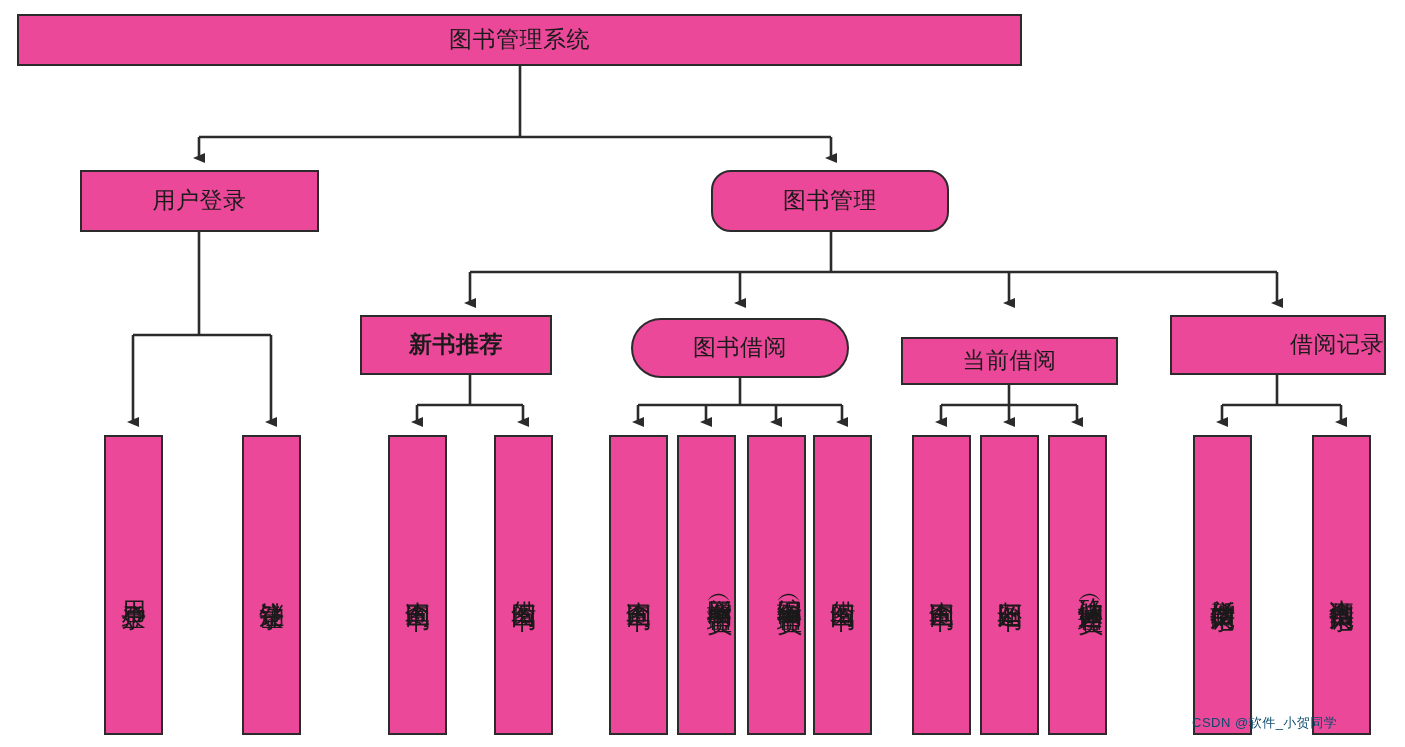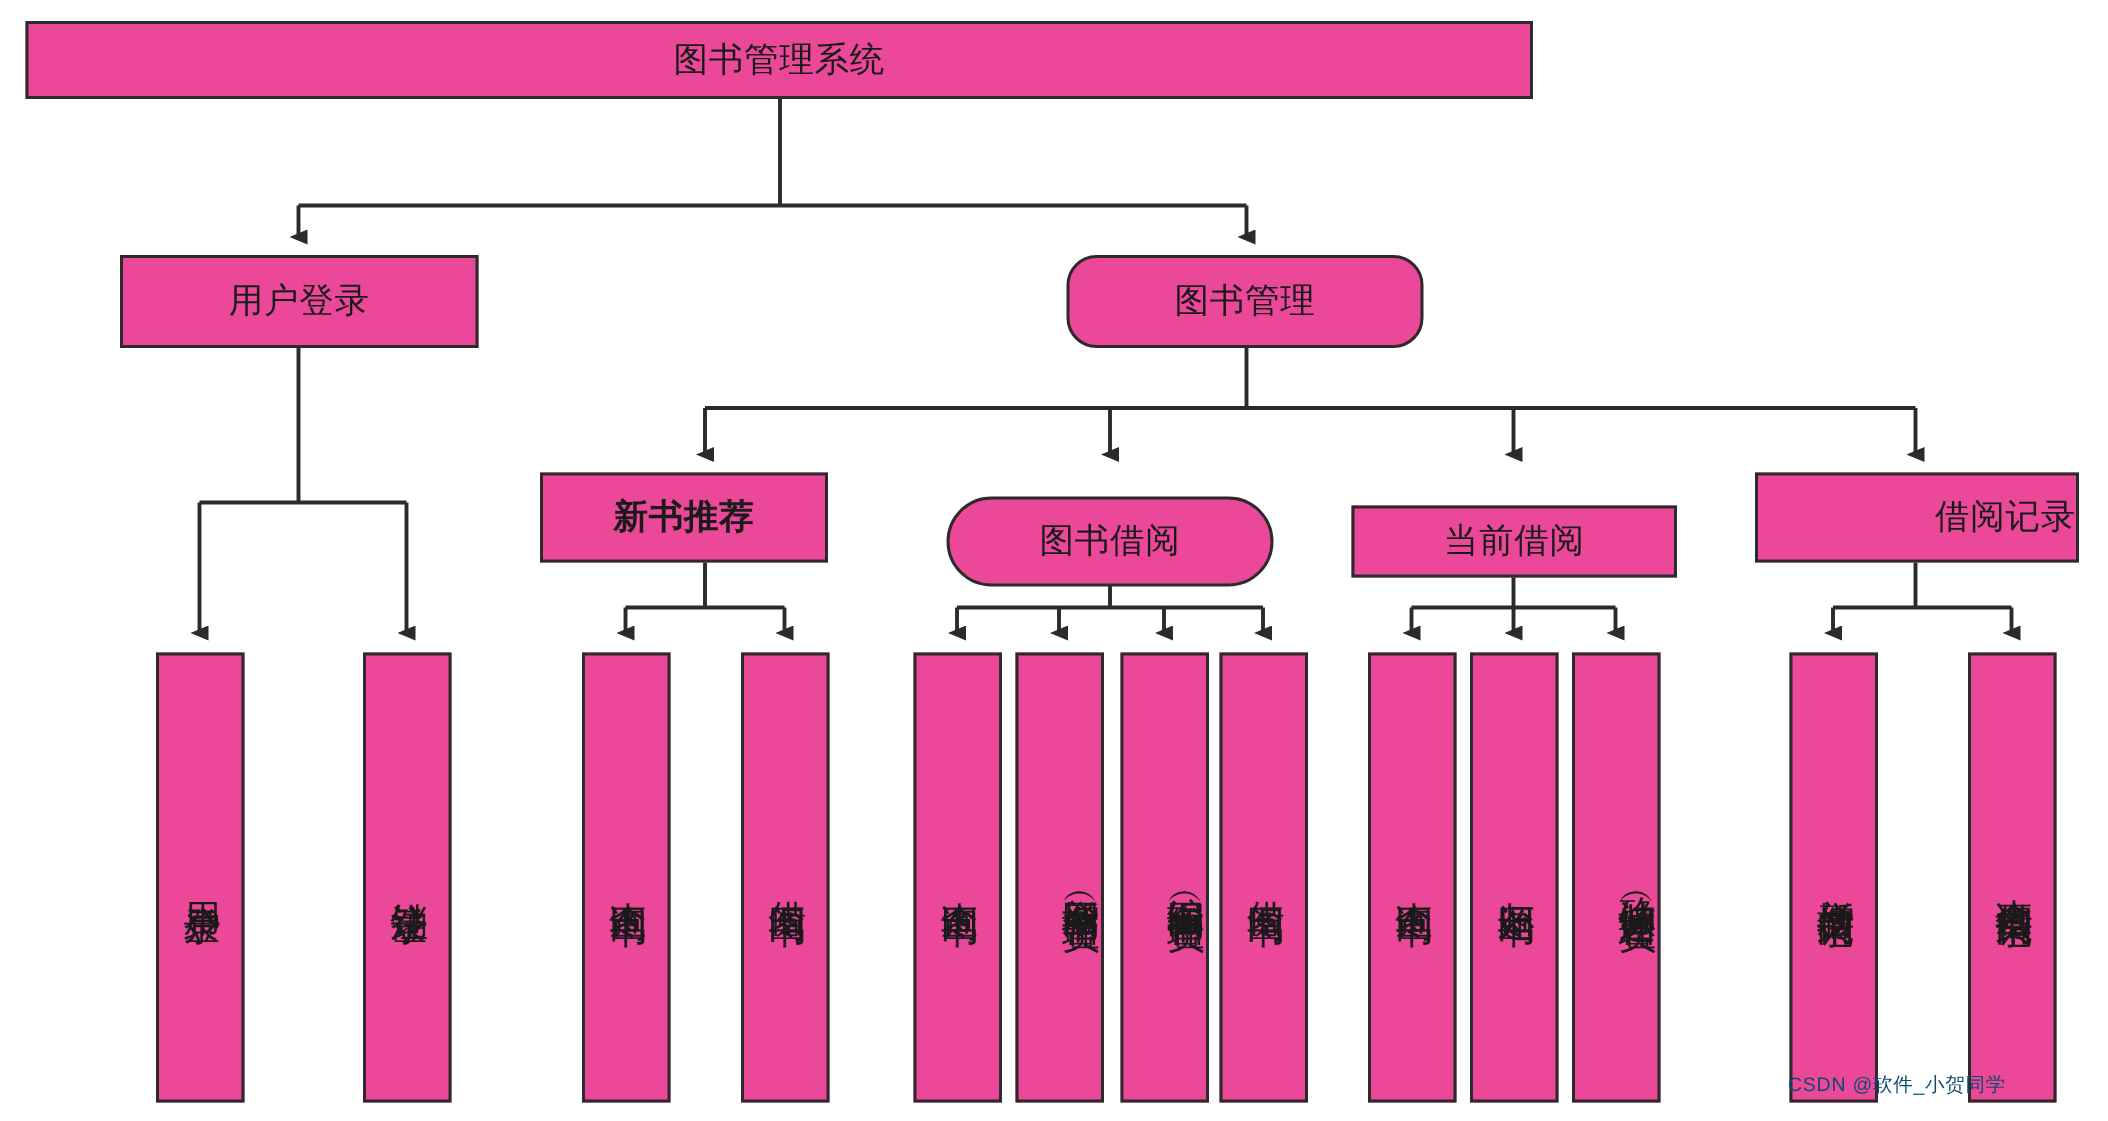--- a/index.html
+++ b/index.html
@@ -121,21 +121,21 @@
   <div class="node horiz" style="left:80px; top:170px; width:239px; height:62px;">
     <span>用户登录</span>
   </div>
   <div class="node horiz" style="left:711px; top:170px; width:238px; height:62px;border-radius:20px;">
     <span>图书管理</span>
   </div>
 
   <div class="node horiz" style="left:360px; top:315px; width:192px; height:60px;font-weight:bold;">
     <span>新书推荐</span>
   </div>
-  <div class="node horiz" style="left:631px; top:331px; width:218px; height:60px;border-radius:30px;">
+  <div class="node horiz" style="left:631px; top:318px; width:218px; height:60px;border-radius:30px;">
     <span>图书借阅</span>
   </div>
   <div class="node horiz" style="left:901px; top:300px; width:217px; height:48px;margin-top:37px;">
     <span>当前借阅</span>
   </div>
   <div class="node horiz" style="left:1170px; top:315px; width:216px; height:60px;justify-content:flex-end;">
     <span>借阅记录</span>
   </div>
 
   <div class="node vert" style="left:104px; top:435px; width:59px; height:300px;">

